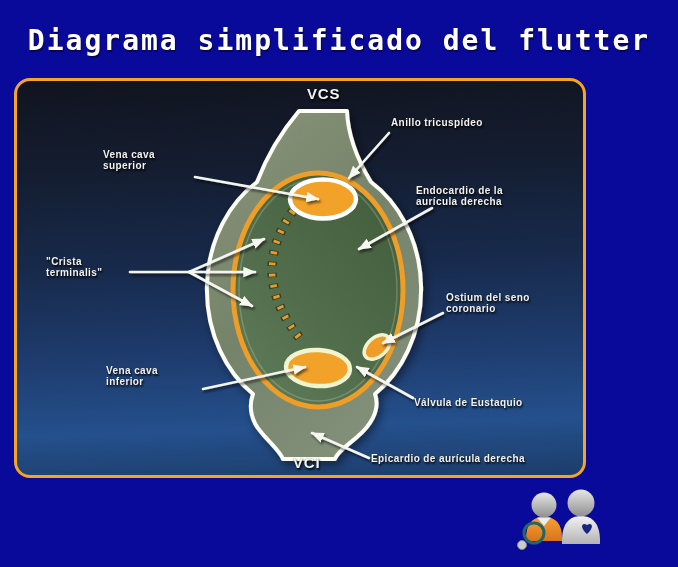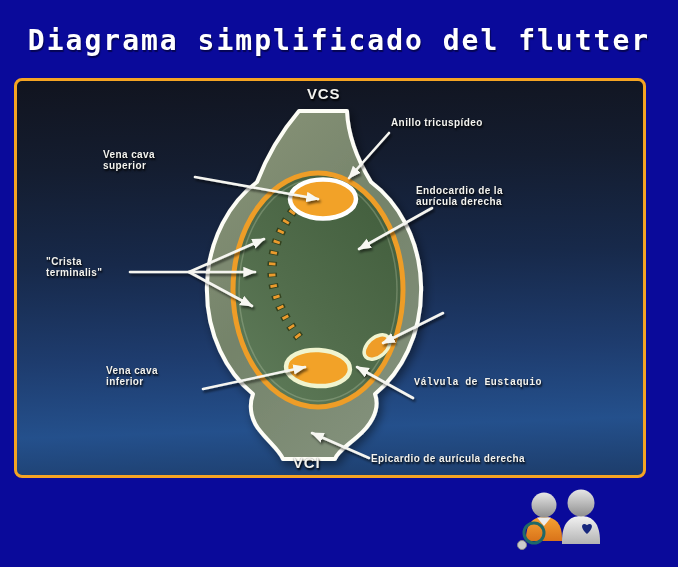--- a/index.html
+++ b/index.html
@@ -9,40 +9,40 @@
     font-family:"Liberation Sans",sans-serif;
   }
   .title{
     position:absolute;left:0;right:0;top:24px;text-align:center;
     font-family:"DejaVu Sans Mono",monospace;
     font-weight:bold;font-size:28px;letter-spacing:2px;
     color:#ffffff;text-shadow:1px 2px 1px rgba(0,0,0,.45);
     white-space:nowrap;
   }
   .panel{
-    position:absolute;left:14px;top:78px;width:632px;height:400px;
-    box-sizing:border-box;border:3px solid #f5a423;border-radius:8px;
+    position:absolute;left:14px;top:78px;width:572px;height:400px;
+    box-sizing:border-box;border:3px solid #f5a423;border-radius:16px;
     background:linear-gradient(178deg,#11141f 0%,#141d30 22%,#17294a 45%,#1e3c6e 68%,#24508c 86%,#1d3d6b 100%);
     overflow:hidden;
   }
   .panel svg{position:absolute;left:0;top:0;}
   .lbl{
     position:absolute;color:#f3f3ef;font-weight:bold;font-size:10px;
     line-height:1.12;letter-spacing:.4px;white-space:pre-line;
     text-shadow:1px 2px 2px rgba(0,0,0,.85),0 0 1px rgba(0,0,0,.5);
   }
   .lbl.sm{font-size:15px;letter-spacing:.8px;}
   .lbl-vcs{left:290px;top:5px;}
   .lbl-anillo{left:374px;top:36px;}
   .lbl-vcsup{left:86px;top:68px;}
   .lbl-endo{left:399px;top:104px;}
   .lbl-crista{left:29px;top:175px;}
   .lbl-ostium{left:429px;top:211px;}
   .lbl-vcinf{left:89px;top:284px;}
-  .lbl-valvula{left:397px;top:296px;font-family:Liberation Mono, monospace;}
+  .lbl-valvula{left:397px;top:316px;}
   .lbl-vci{left:276px;top:374px;}
   .lbl-epi{left:354px;top:372px;}
   .logo{position:absolute;left:498px;top:486px;width:180px;height:78px;}
   .logo svg{position:absolute;left:6px;top:2px;}
   .logo-text{
     position:absolute;left:44px;top:46px;
     font-weight:bold;font-size:19px;letter-spacing:-.5px;
     color:#e0791a;text-shadow:0 1px 1px rgba(0,0,0,.55);
     white-space:nowrap;
   }
@@ -104,20 +104,22 @@
   </svg>
 
   <div class="lbl sm lbl-vcs">VCS</div>
   <div class="lbl lbl-anillo">Anillo tricuspídeo</div>
   <div class="lbl lbl-vcsup">Vena cava
 superior</div>
   <div class="lbl lbl-endo">Endocardio de la
 aurícula derecha</div>
   <div class="lbl lbl-crista">"Crista
 terminalis"</div>
+  <div class="lbl lbl-ostium">Ostium del seno
+coronario</div>
   <div class="lbl lbl-vcinf">Vena cava
 inferior</div>
   <div class="lbl lbl-valvula">Válvula de Eustaquio</div>
   <div class="lbl sm lbl-vci">VCI</div>
   <div class="lbl lbl-epi">Epicardio de aurícula derecha</div>
 </div>
 
 <div class="logo">
   <svg width="115" height="62" viewBox="0 0 115 62">
     <defs>

